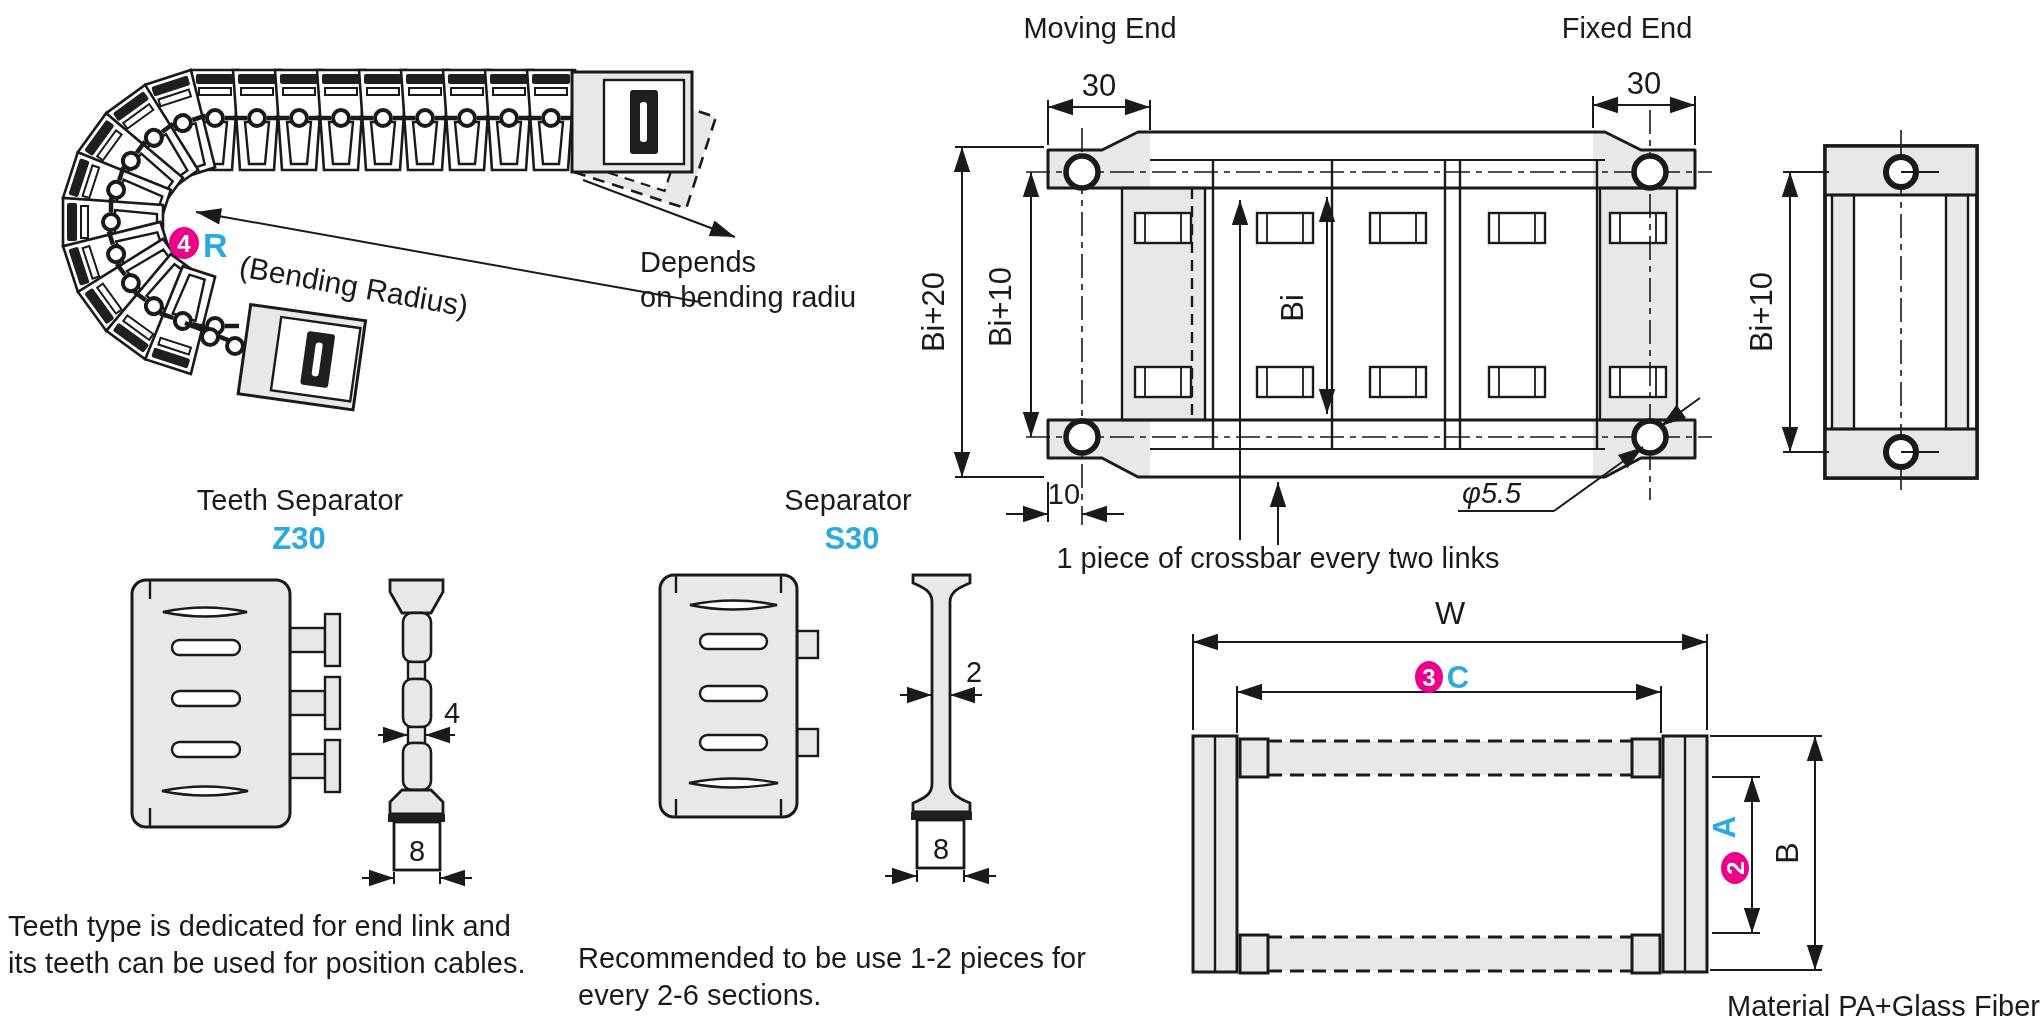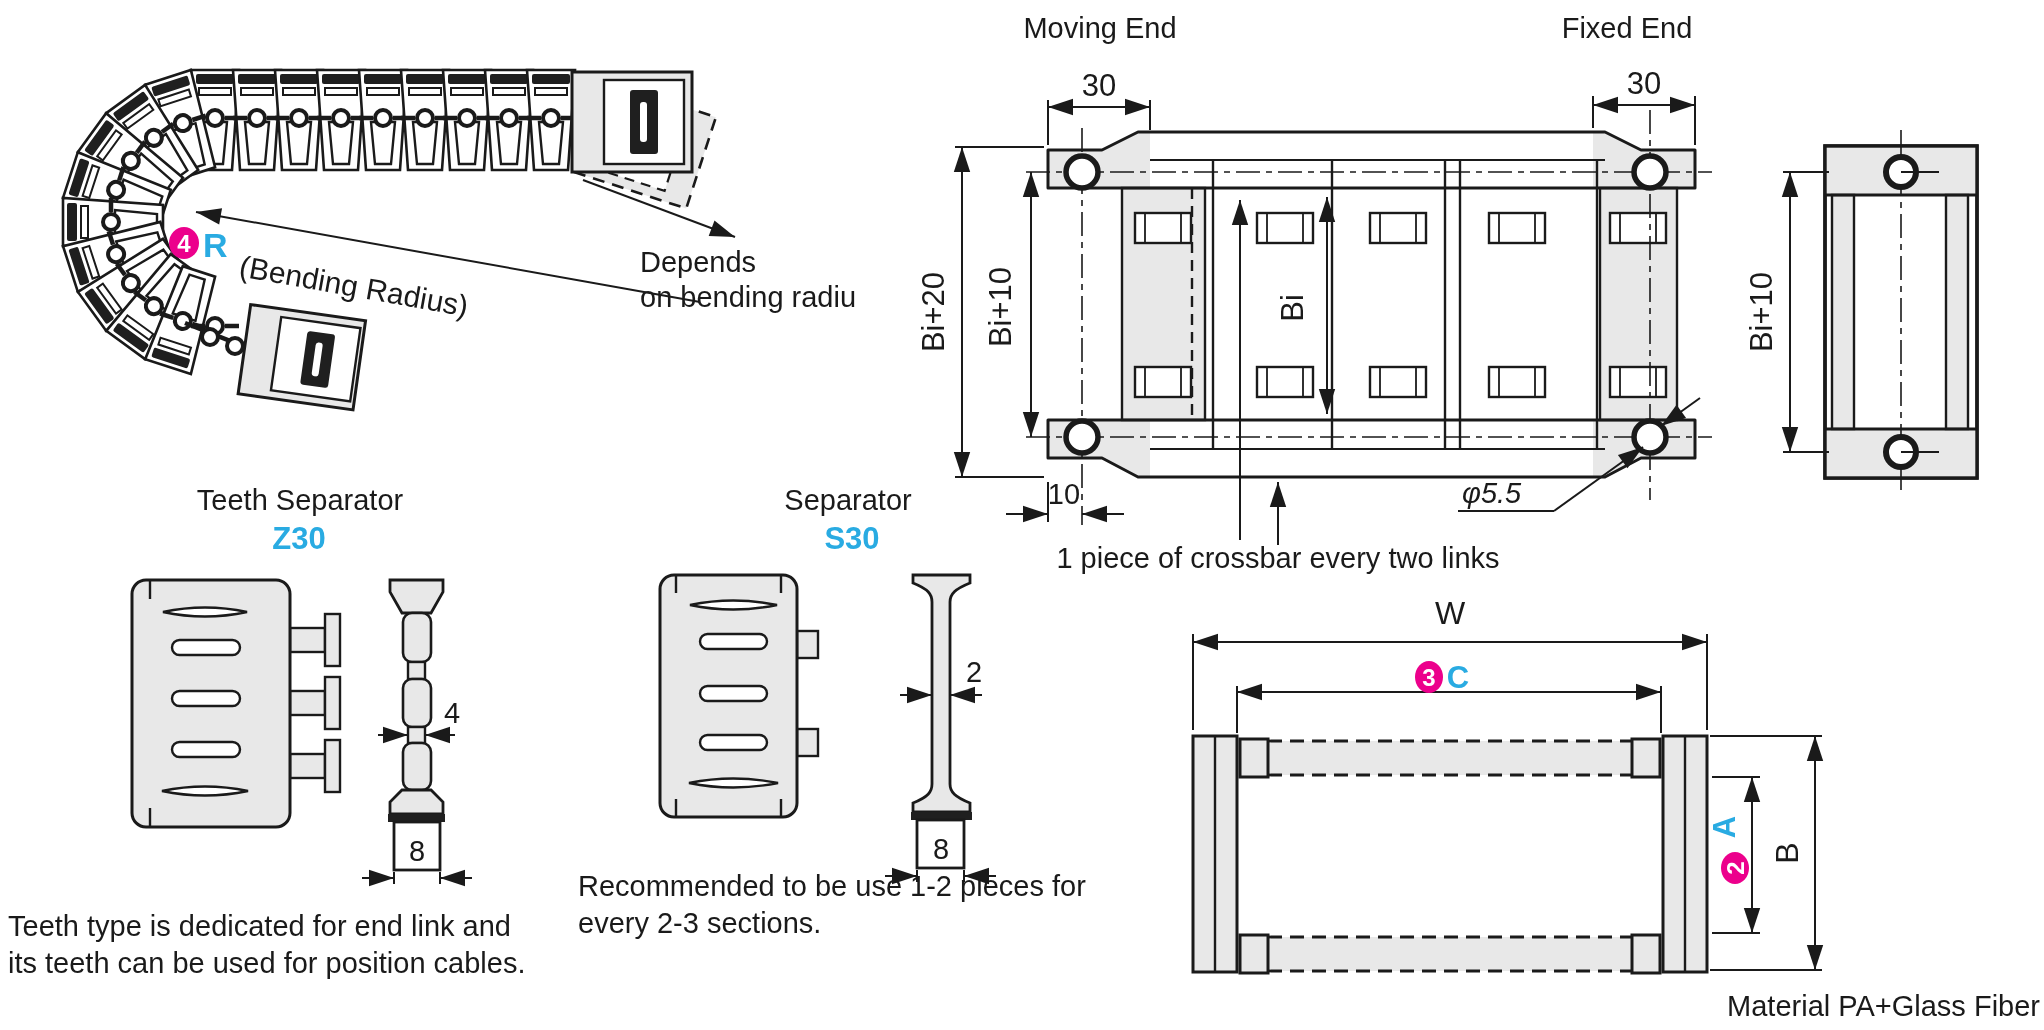--- a/index.html
+++ b/index.html
@@ -413,18 +413,18 @@
     <text x="1798" y="853" class="txt txtm" style="font-size:32px" transform="rotate(-90 1798 853)">B</text>
   </g>
   <text x="2040" y="1016" class="txt" text-anchor="end">Material PA+Glass Fiber</text>
 </g>
 </svg>
 
 <div class="note" style="left:8px;top:908px">
   <span>Teeth type is dedicated for end link and</span>
   <span>its teeth can be used for position cables.</span>
 </div>
-<div class="note" style="left:578px;top:868px">
+<div class="note" style="left:578px;top:940px">
   <span>Recommended to be use 1-2 pieces for</span>
-  <span>every 2-3 sections.</span>
+  <span>every 2-6 sections.</span>
 </div>
 
 </div>
 
 </body></html>

